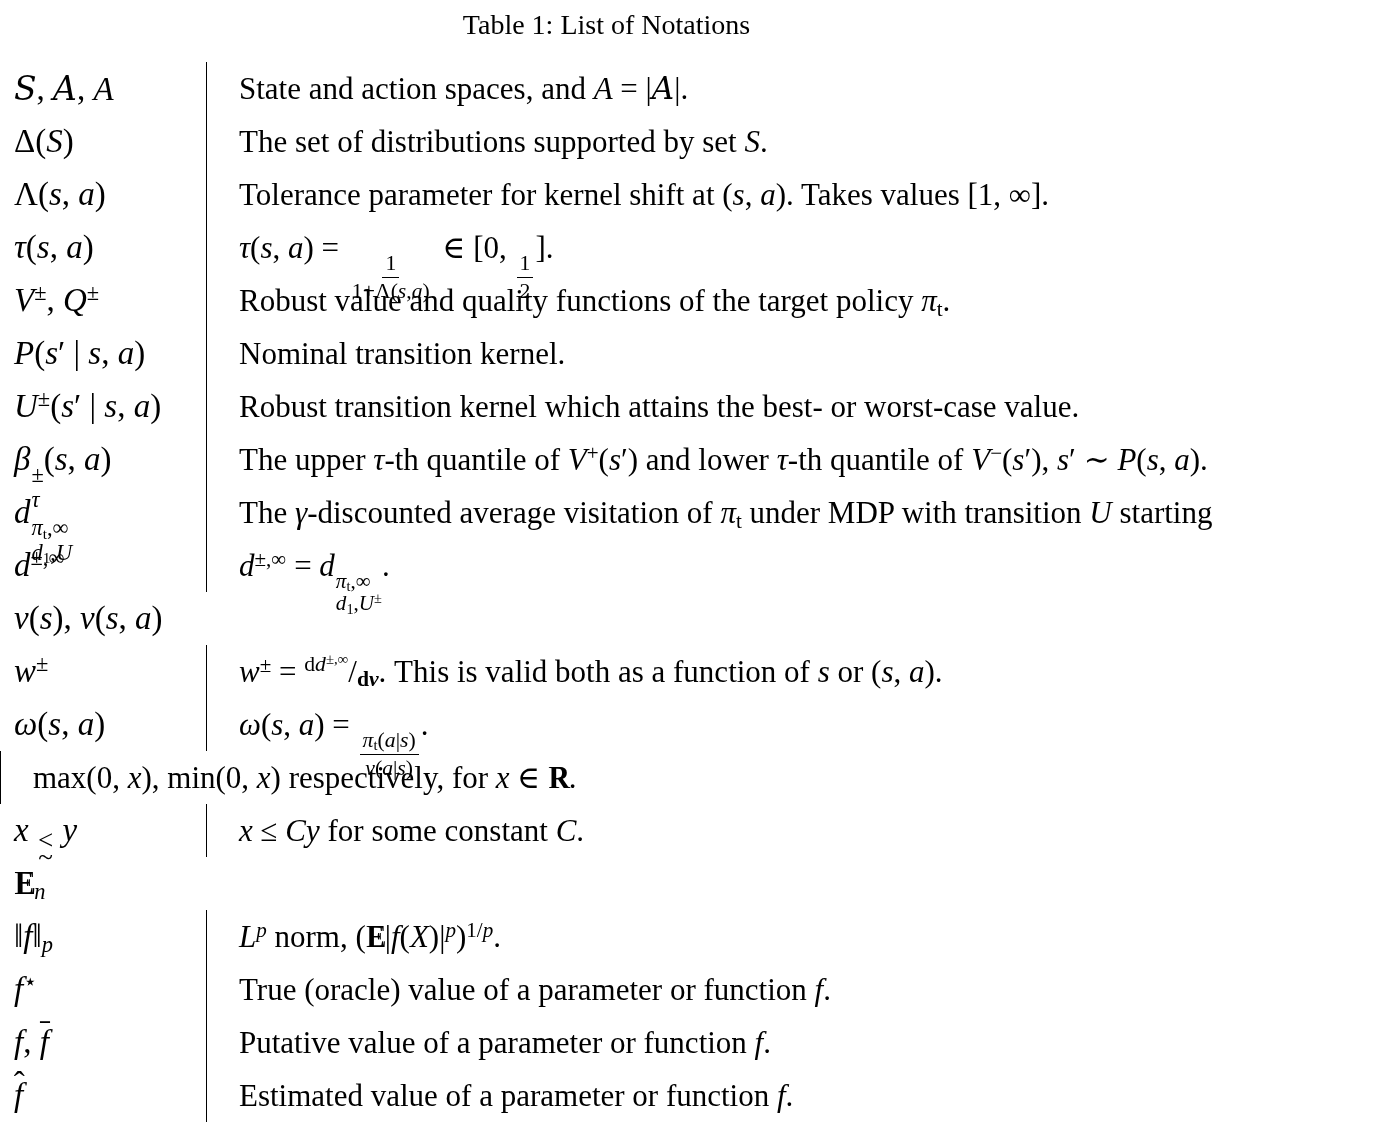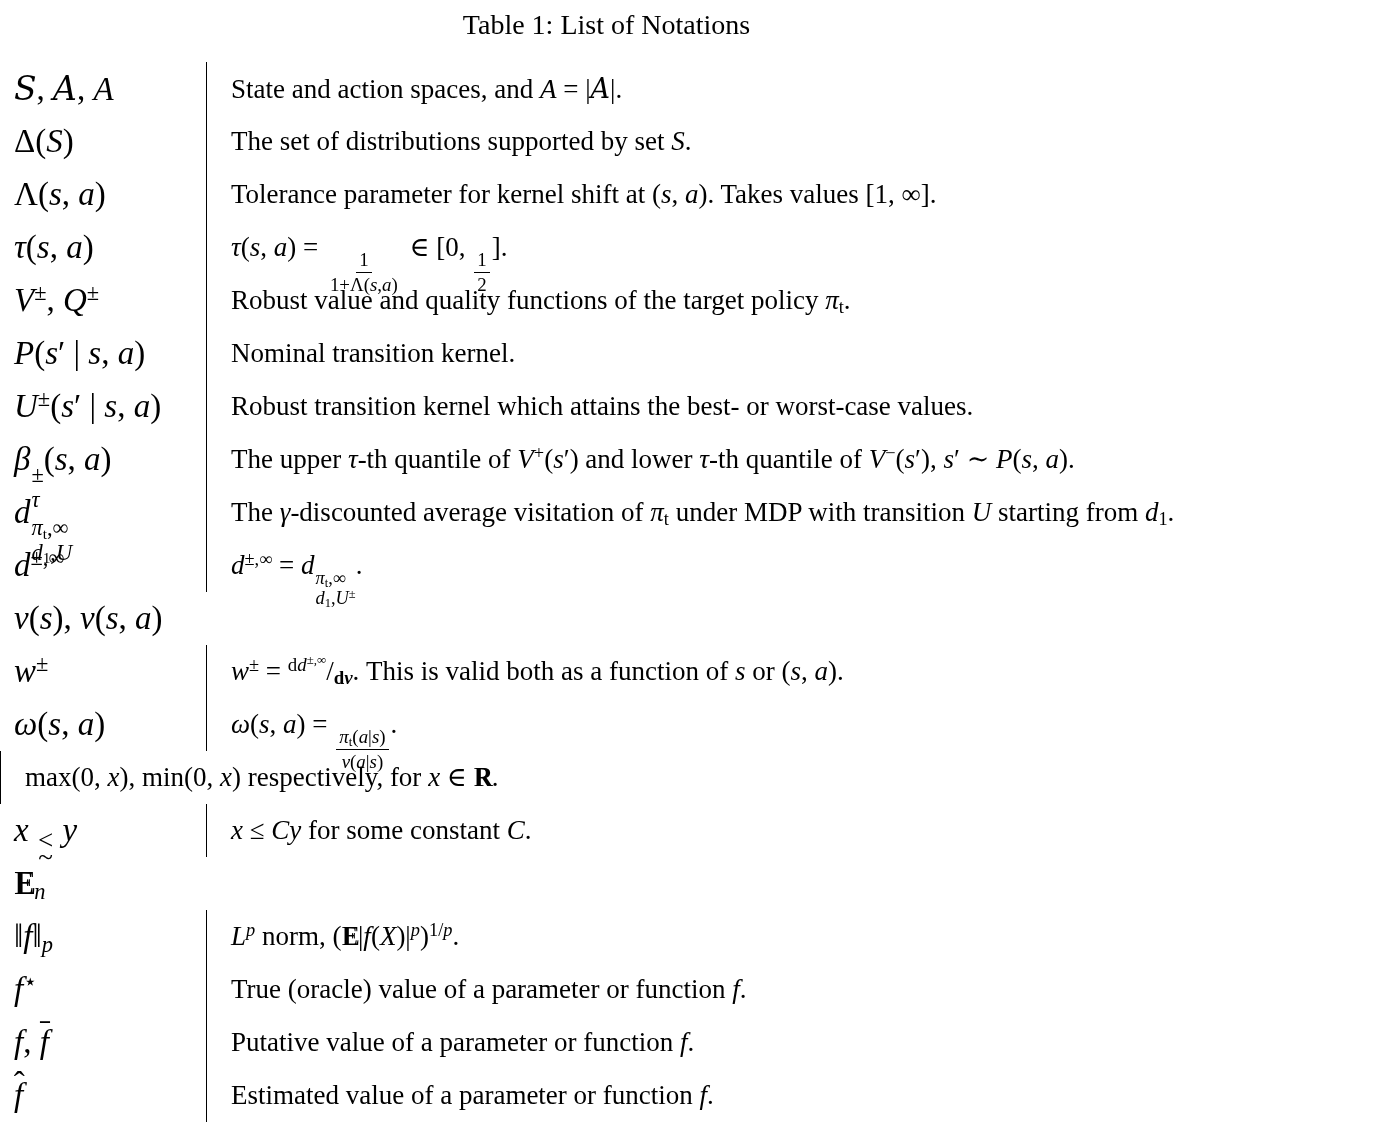--- a/index.html
+++ b/index.html
@@ -11,21 +11,21 @@
   .caption{ text-align:center; font-size:28px; padding-top:8px; line-height:1.18; }
   .ntable{ margin-top:21px; }
   .row{ display:flex; height:53px; }
   .sym{
     flex:0 0 206px; width:206px; box-sizing:border-box;
     padding-left:14px; font-size:33px; line-height:53px; white-space:nowrap;
   }
   .desc{
     flex:1 1 auto; box-sizing:border-box;
     border-left:1.5px solid #000;
-    padding-left:24px; font-size:27px; line-height:53px; white-space:nowrap;
+    padding-left:32px; font-size:31px; line-height:53px; white-space:nowrap;
   }
   
   .m-it{ font-style:italic; }
   .m-cal{ font-style:italic; font-family:"DejaVu Serif","Liberation Serif",serif; }
   .m-bb{ position:relative; display:inline-block; line-height:1; font-style:normal; }
   .m-bb::after{ content:attr(data-ch); position:absolute; left:1.7px; top:0; }
   .m-sup,.m-sub{ font-size:0.68em; position:relative; line-height:0; }
   .m-sup{ top:-0.5em; }
   .m-sub{ top:0.22em; }
   .m-supsub{
@@ -84,21 +84,21 @@
       <div class="row">
         <div class="sym"><span class="m-it">V</span><span class="m-sup">±</span>, <span class="m-it">Q</span><span class="m-sup">±</span></div>
         <div class="desc">Robust value and quality functions of the target policy <span class="m-it">π</span><span class="m-sub">t</span>.</div>
       </div>
       <div class="row">
         <div class="sym"><span class="m-it">P</span>(<span class="m-it">s</span>′ | <span class="m-it">s</span>, <span class="m-it">a</span>)</div>
         <div class="desc">Nominal transition kernel.</div>
       </div>
       <div class="row">
         <div class="sym"><span class="m-it">U</span><span class="m-sup">±</span>(<span class="m-it">s</span>′ | <span class="m-it">s</span>, <span class="m-it">a</span>)</div>
-        <div class="desc">Robust transition kernel which attains the best- or worst-case values.</div>
+        <div class="desc">Robust transition kernel which attains the best- or worst-case value.</div>
       </div>
       <div class="row">
         <div class="sym"><span class="m-it">β</span><span class="m-supsub">
             <span class="ss-top">±</span>
             <span class="ss-bot"><span class="m-it">τ</span></span>
           </span>(<span class="m-it">s</span>, <span class="m-it">a</span>)</div>
         <div class="desc">The upper <span class="m-it">τ</span>-th quantile of <span class="m-it">V</span><span class="m-sup">+</span>(<span class="m-it">s</span>′) and lower <span class="m-it">τ</span>-th quantile of <span class="m-it">V</span><span class="m-sup">−</span>(<span class="m-it">s</span>′), <span class="m-it">s</span>′ ∼ <span class="m-it">P</span>(<span class="m-it">s</span>, <span class="m-it">a</span>).</div>
       </div>
       <div class="row">
         <div class="sym"><span class="m-it">d</span><span class="m-supsub">

